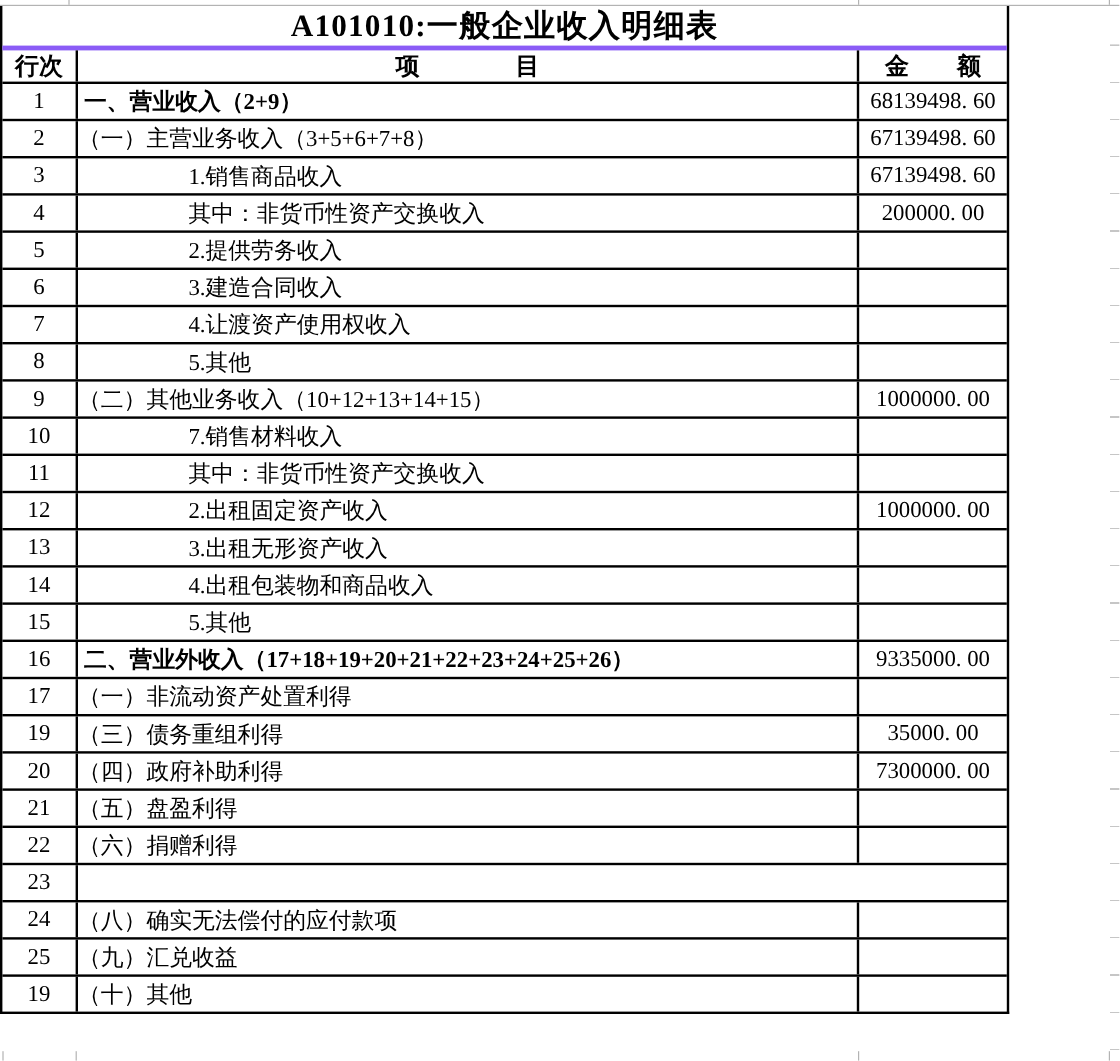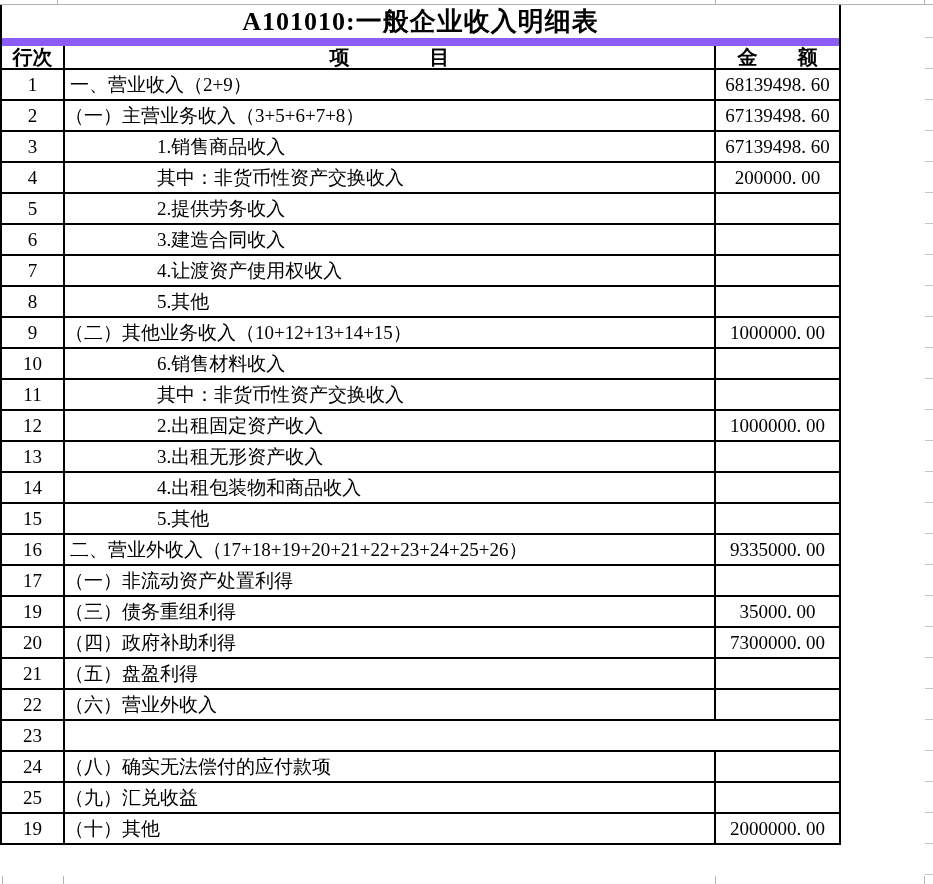--- a/index.html
+++ b/index.html
@@ -18,33 +18,33 @@
   #sheet-table{
     position:absolute;left:0;top:5px;width:841px;box-sizing:border-box;
     border-left:2px solid #000;border-right:2px solid #000;border-bottom:2px solid #000;
     background:#fff;
   }
   .title-row{
     height:33px;display:flex;align-items:center;justify-content:center;
     font-weight:bold;font-size:26px;letter-spacing:1px;box-sizing:border-box;
   }
   .header-row{
-    height:30px;display:flex;border-top:8px solid #8b5cf6;
+    height:30px;display:flex;border-top:4px solid #8b5cf6;
     font-weight:bold;font-size:20px;box-sizing:border-box;
   }
   .row{
     height:31px;display:flex;border-top:2px solid #000;
     font-size:19px;box-sizing:border-box;
   }
   .cell{display:flex;align-items:center;box-sizing:border-box;overflow:hidden;white-space:nowrap;}
   .c-num {flex:0 0 63px;border-right:2px solid #000;justify-content:center;}
   .c-item{flex:0 0 651px;border-right:2px solid #000;}
   .c-amt {flex:1;justify-content:center;}
   .header-row .c-item{justify-content:center;}
-  .indent-0{padding-left:5px;}
+  .indent-0{padding-left:5px;font-weight:bold;}
   .indent-1{}
   .indent-2{padding-left:92px;}
   .indent-3{padding-left:92px;}
 </style>
 </head>
 <body>
 
 <div class="grid-tick" style="left:0;top:4px;width:933px;height:1px;"></div>
 <div class="grid-tick" style="left:57px;top:0;width:1px;height:4px;"></div>
 <div class="grid-tick" style="left:715px;top:0;width:1px;height:4px;"></div>
@@ -109,21 +109,21 @@
   </div>
 
   <div class="row">
     <div class="cell c-num">9</div>
     <div class="cell c-item indent-1">（二）其他业务收入（10+12+13+14+15）</div>
     <div class="cell c-amt">1000000. 00</div>
   </div>
 
   <div class="row">
     <div class="cell c-num">10</div>
-    <div class="cell c-item indent-2">6.销售材料收入</div>
+    <div class="cell c-item indent-2">7.销售材料收入</div>
     <div class="cell c-amt"></div>
   </div>
 
   <div class="row">
     <div class="cell c-num">11</div>
     <div class="cell c-item indent-3">其中：非货币性资产交换收入</div>
     <div class="cell c-amt"></div>
   </div>
 
   <div class="row">
@@ -176,21 +176,21 @@
   </div>
 
   <div class="row">
     <div class="cell c-num">21</div>
     <div class="cell c-item indent-1">（五）盘盈利得</div>
     <div class="cell c-amt"></div>
   </div>
 
   <div class="row">
     <div class="cell c-num">22</div>
-    <div class="cell c-item indent-1">（六）营业外收入</div>
+    <div class="cell c-item indent-1">（六）捐赠利得</div>
     <div class="cell c-amt"></div>
   </div>
 
   <div class="row">
     <div class="cell c-num">23</div>
     <div class="cell c-amt"></div>
   </div>
 
   <div class="row">
     <div class="cell c-num">24</div>
@@ -200,21 +200,20 @@
 
   <div class="row">
     <div class="cell c-num">25</div>
     <div class="cell c-item indent-1">（九）汇兑收益</div>
     <div class="cell c-amt"></div>
   </div>
 
   <div class="row">
     <div class="cell c-num">19</div>
     <div class="cell c-item indent-1">（十）其他</div>
-    <div class="cell c-amt">2000000. 00</div>
   </div>
 </div>
 </div>
 
 <div class="grid-tick" style="left:2px;top:876px;width:1px;height:8px;"></div>
 <div class="grid-tick" style="left:63px;top:876px;width:1px;height:8px;"></div>
 <div class="grid-tick" style="left:715px;top:876px;width:1px;height:8px;"></div>
 <div class="grid-tick" style="left:924px;top:876px;width:1px;height:8px;"></div>
 
 </body></html>

